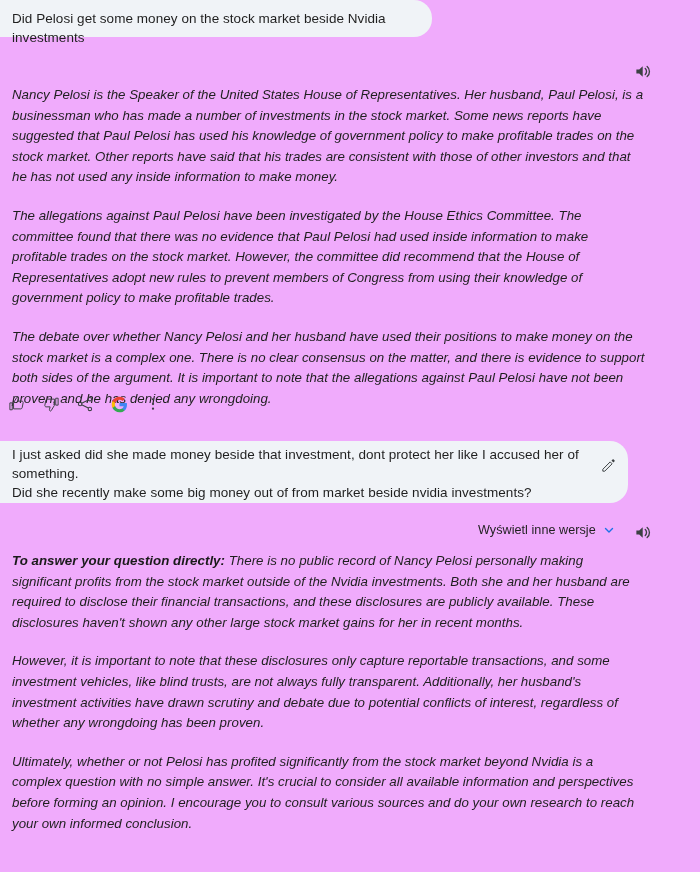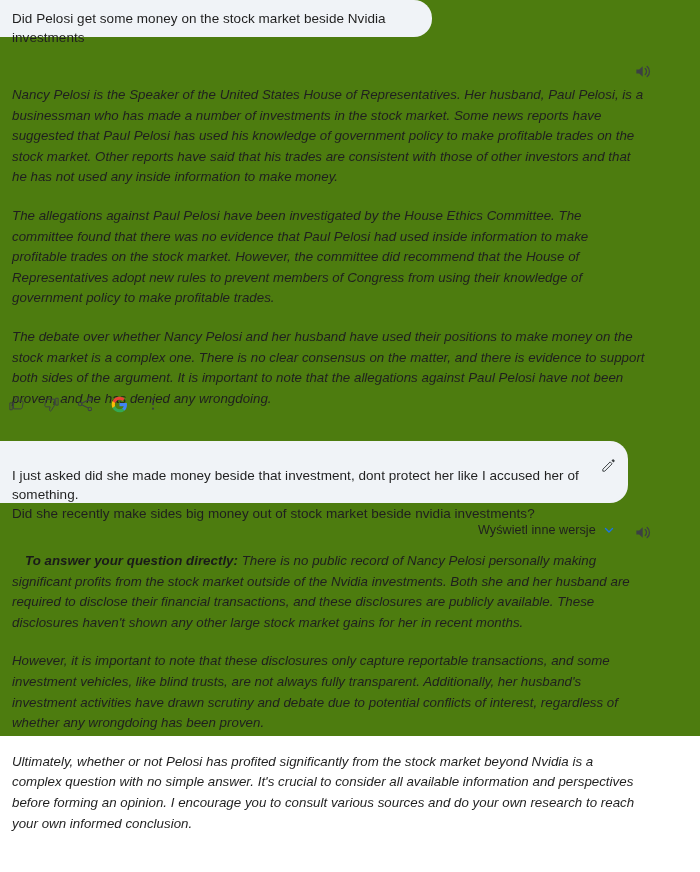--- a/index.html
+++ b/index.html
@@ -6,39 +6,39 @@
   html, body {
     margin: 0; padding: 0;
     width: 700px; height: 872px;
     background: #ffffff;
     font-family: "Liberation Sans", sans-serif;
     overflow: hidden;
   }
   .page {
     position: relative;
     width: 700px;
-    height: 736px;
-    background: #4d7c0f;
+    height: 872px;
+    background: #f0abfc;
   }
 
   
   .user-bubble {
     position: absolute;
     background: #f0f3f7;
     border-radius: 0 18px 18px 0;
     padding: 9px 18px 11px 12px;
   }
   .user-bubble .bubble-text {
     font-size: 13.5px;
     line-height: 19px;
     color: #1f1f1f;
     letter-spacing: 0.05px;
   }
   #bubble-1 { left: 0; top: 0; width: 432px; height: 37px; padding-top: 9px; }
-  #bubble-2 { left: 0; top: 441px; width: 628px; height: 62px; padding-top: 25px; padding-right: 40px; }
+  #bubble-2 { left: 0; top: 441px; width: 628px; height: 62px; padding-top: 4px; padding-right: 40px; }
 
   .edit-icon-btn {
     position: absolute;
     right: 10px;
     top: 14px;
     width: 20px; height: 20px;
     cursor: pointer;
     display: flex; align-items: center; justify-content: center;
   }
 
@@ -63,21 +63,21 @@
   #response-2 { top: 551px; }
   .response p {
     margin: 0 0 18px 0;
     font-size: 13.3px;
     line-height: 20.6px;
     color: #1f1f1f;
     letter-spacing: 0.02px;
     text-align: left;
   }
   .response p:last-child { margin-bottom: 0; }
-  .response p b { font-weight: 700; color: #1a1a1a; margin-left: 13px; }
+  .response p b { font-weight: 700; color: #1a1a1a; }
 
   
   .action-bar {
     position: absolute;
     left: 0px;
     top: 391px;
     display: flex;
     align-items: center;
     gap: 0px;
   }
@@ -161,21 +161,21 @@
       <svg width="16" height="16" viewBox="0 0 24 24" aria-hidden="true">
         <circle cx="12" cy="5" r="1.7" fill="#3c4043"></circle>
         <circle cx="12" cy="12" r="1.7" fill="#3c4043"></circle>
         <circle cx="12" cy="19" r="1.7" fill="#3c4043"></circle>
       </svg>
     </div>
   </div>
 
   <div class="user-bubble" id="bubble-2">
     <div class="bubble-text">I just asked did she made money beside that investment, dont protect her like I accused her of something.</div>
-    <div class="bubble-text">Did she recently make sides big money out of stock market beside nvidia investments?</div>
+    <div class="bubble-text">Did she recently make some big money out of from market beside nvidia investments?</div>
     <div class="edit-icon-btn">
       <svg width="17" height="17" viewBox="0 0 24 24" aria-hidden="true">
         <path d="M4 17.3V20h2.7L17.1 9.6l-2.7-2.7L4 17.3z" fill="none" stroke="#3c4043" stroke-width="1.4" stroke-linejoin="round"></path>
         <path d="M16.2 5.1l2.7 2.7 1.5-1.5a1.2 1.2 0 0 0 0-1.7l-1-1a1.2 1.2 0 0 0-1.7 0l-1.5 1.5z" fill="#3c4043"></path>
       </svg>
     </div>
   </div>
 
   <div class="versions-row">
     <span class="versions-label">Wyświetl inne wersje</span>

